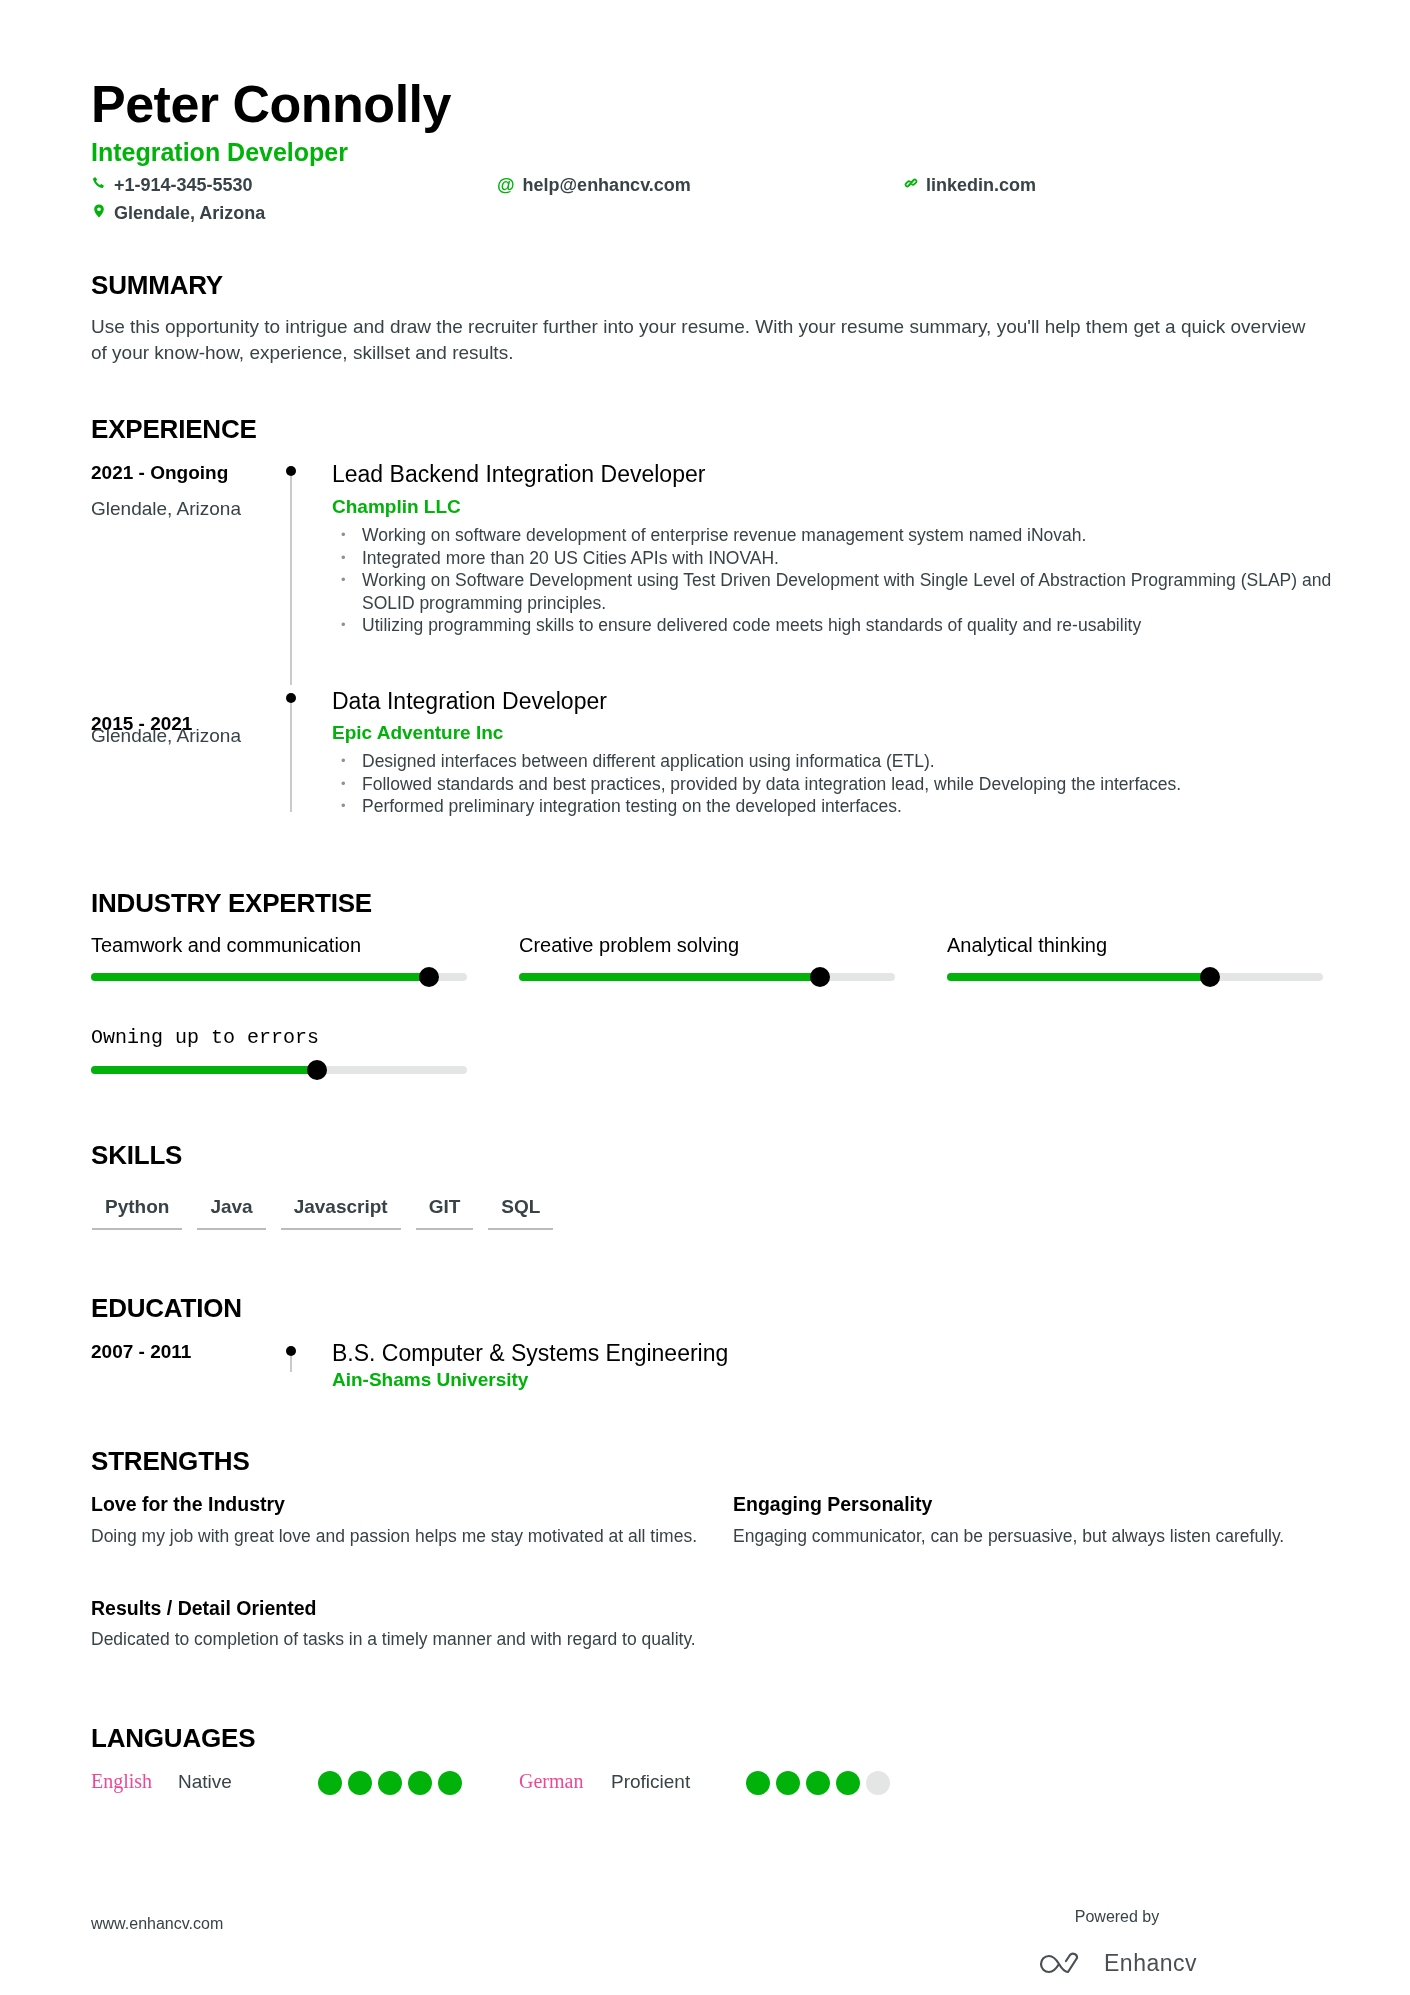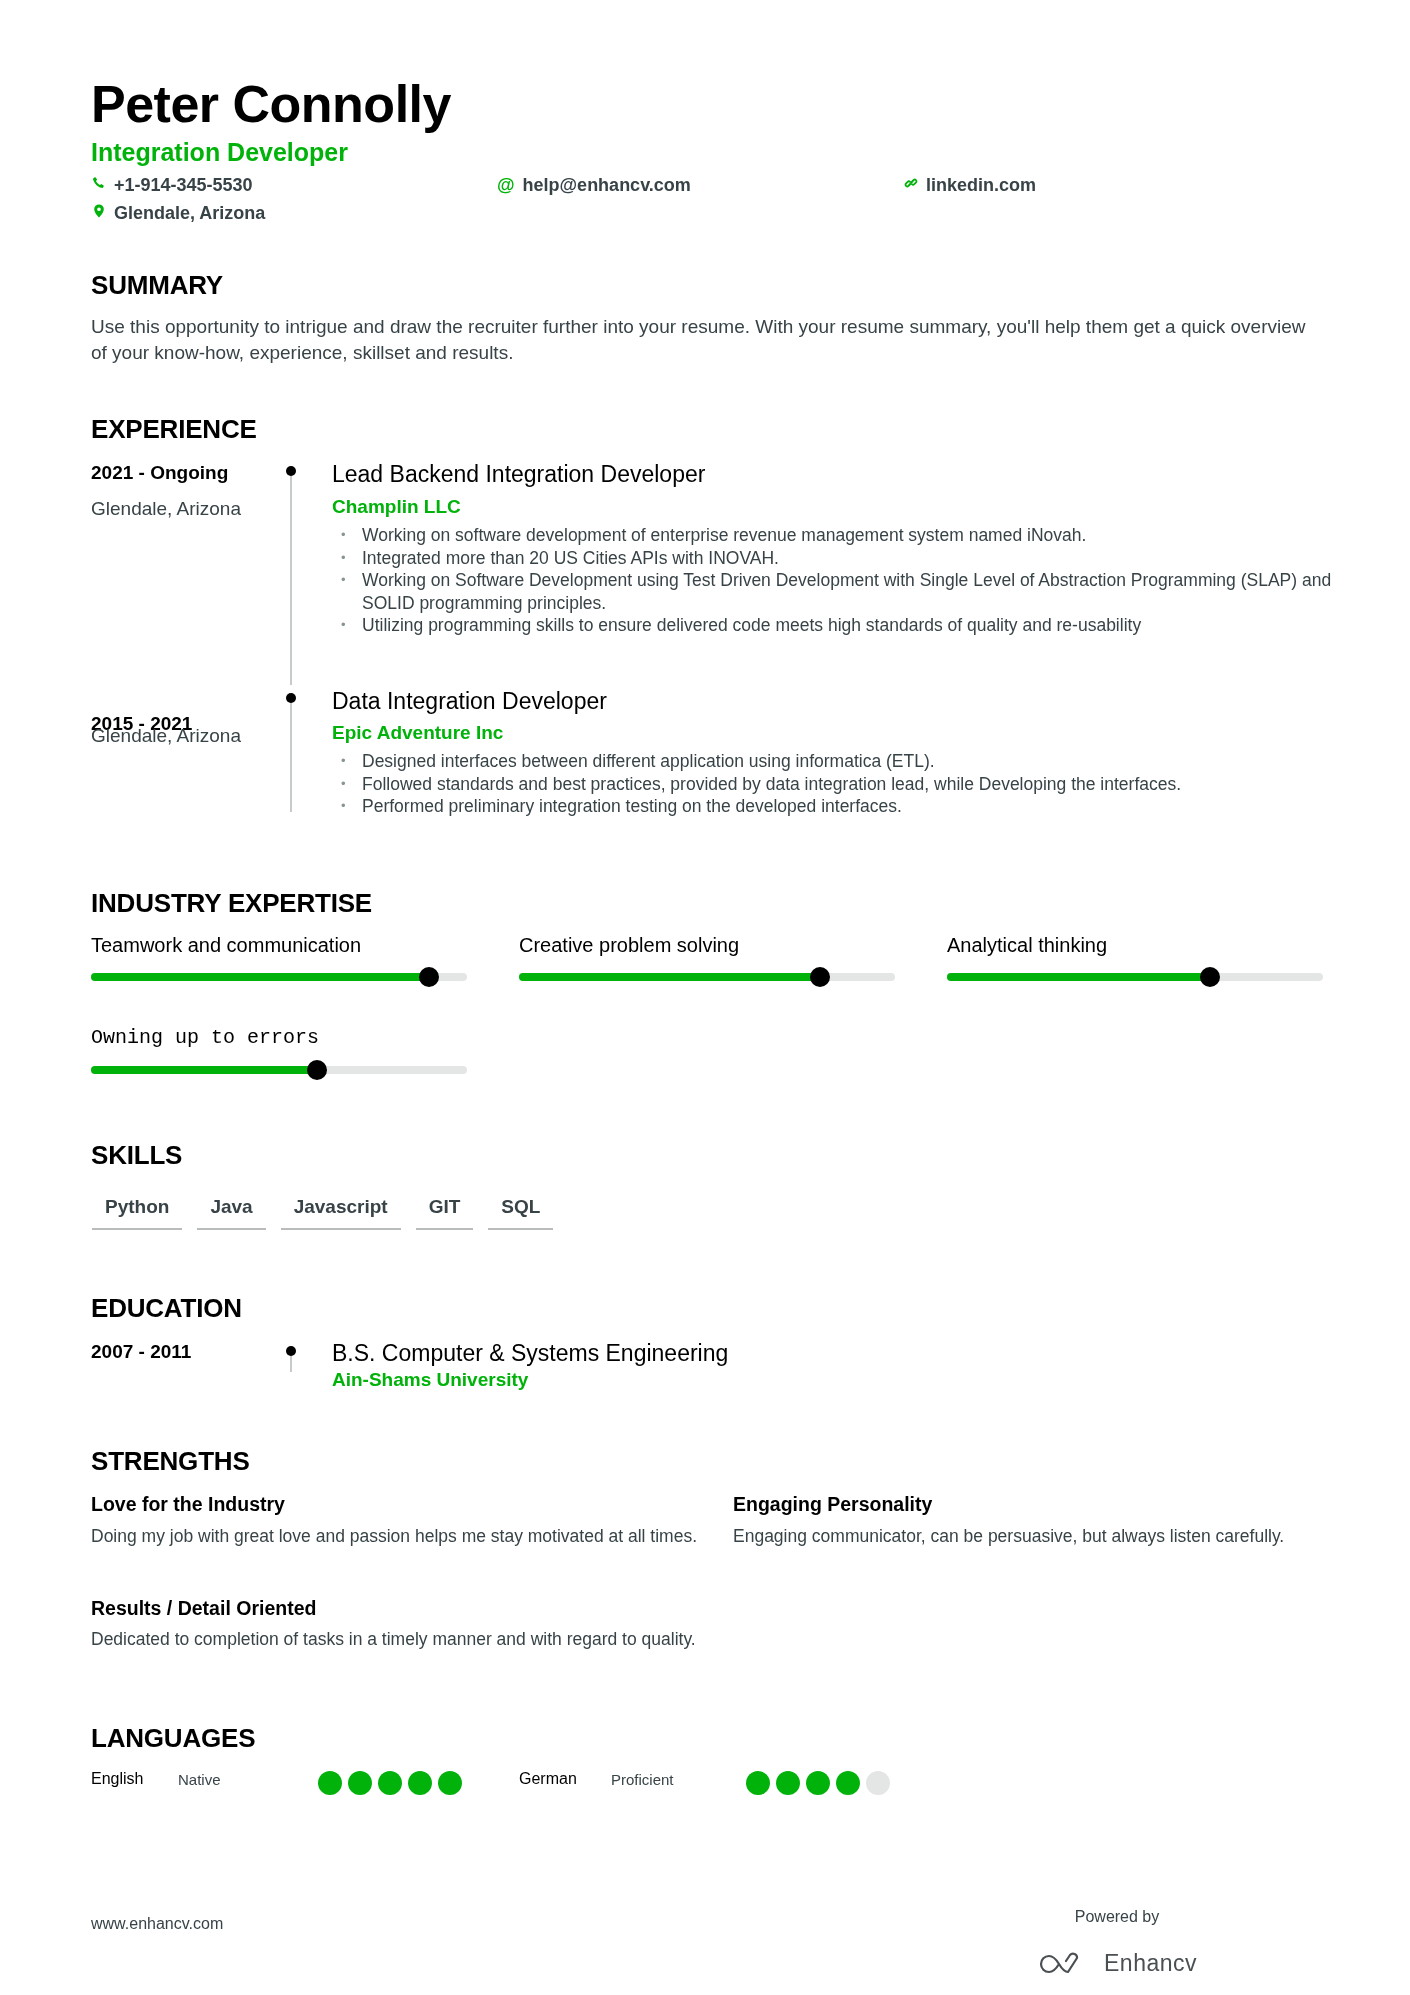--- a/index.html
+++ b/index.html
@@ -22,22 +22,22 @@
   ul.bul li { position:relative; padding-left:30px; font-size:17.5px; line-height:22.5px; color:#384347; }
   ul.bul li::before { content:"•"; position:absolute; left:9px; top:0; color:#8a9396; font-size:13px; }
   .exp-label { font-size:20px; color:#000; white-space:nowrap; }
   .bar { height:8px; border-radius:4px; background:#e4e6e6; width:376px; }
   .bar-fill { height:8px; border-radius:4px; background:#00b20a; position:absolute; left:0; top:0; }
   .knob { width:20px; height:20px; border-radius:50%; background:#000; position:absolute; top:-6px; margin-left:-10px; }
   .chip { font-size:19px; font-weight:700; color:#384347; padding:0 13px 10px; border-bottom:2px solid #b9bcbd; white-space:nowrap; }
   .chips { left:92px; top:1196px; display:flex; gap:15px; }
   .str-title { font-size:19.5px; font-weight:700; color:#000; white-space:nowrap; }
   .str-desc { font-size:17.5px; line-height:22.5px; color:#384347; width:610px; }
-  .lang-name { font-size:16px; color:#000000; white-space:nowrap; }
-  .lang-level { font-size:15px; color:#384347; white-space:nowrap; }
+  .lang-name { font-size:20px; color:#ec4899; white-space:nowrap;font-family:Liberation Serif, serif; }
+  .lang-level { font-size:19px; color:#384347; white-space:nowrap; }
   .dots { display:flex; gap:6px; }
   .dot { width:24px; height:24px; border-radius:50%; background:#00b20a; }
   .dot.off { background:#e4e6e6; }
   .footer-l { left:91px; top:1915px; font-size:16px; color:#384347; white-space:nowrap; }
   .footer-r { left:1037px; top:1908px; display:flex; align-items:center; gap:24px;flex-direction:column; }
   .powered { font-size:16px; color:#384347; white-space:nowrap; }
   .brand { font-size:23px; color:#4a4f52; letter-spacing:0.5px; white-space:nowrap; }
 </style>
 </head>
 <body>

